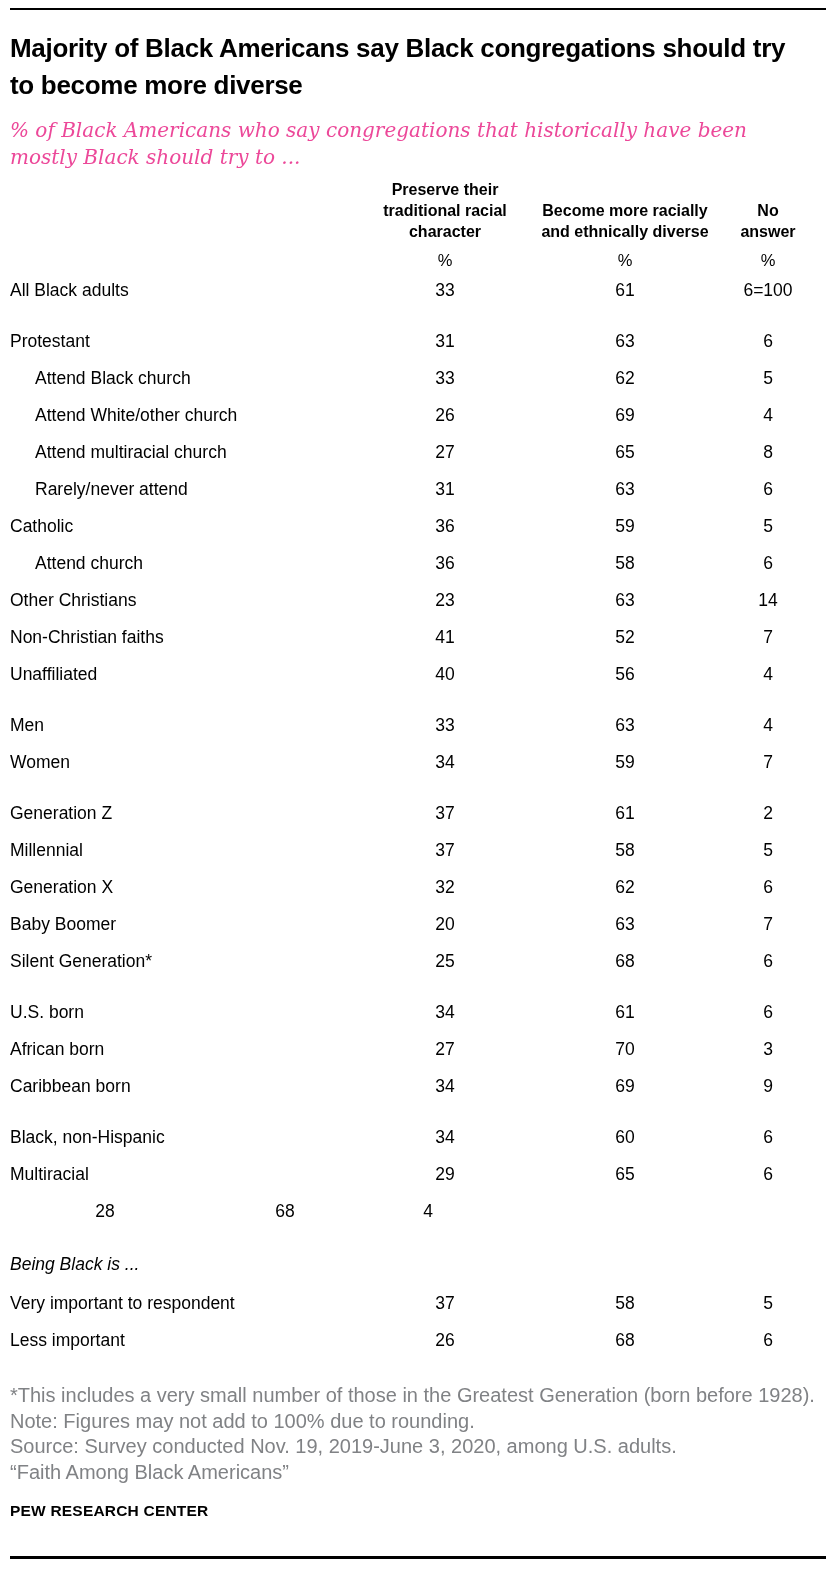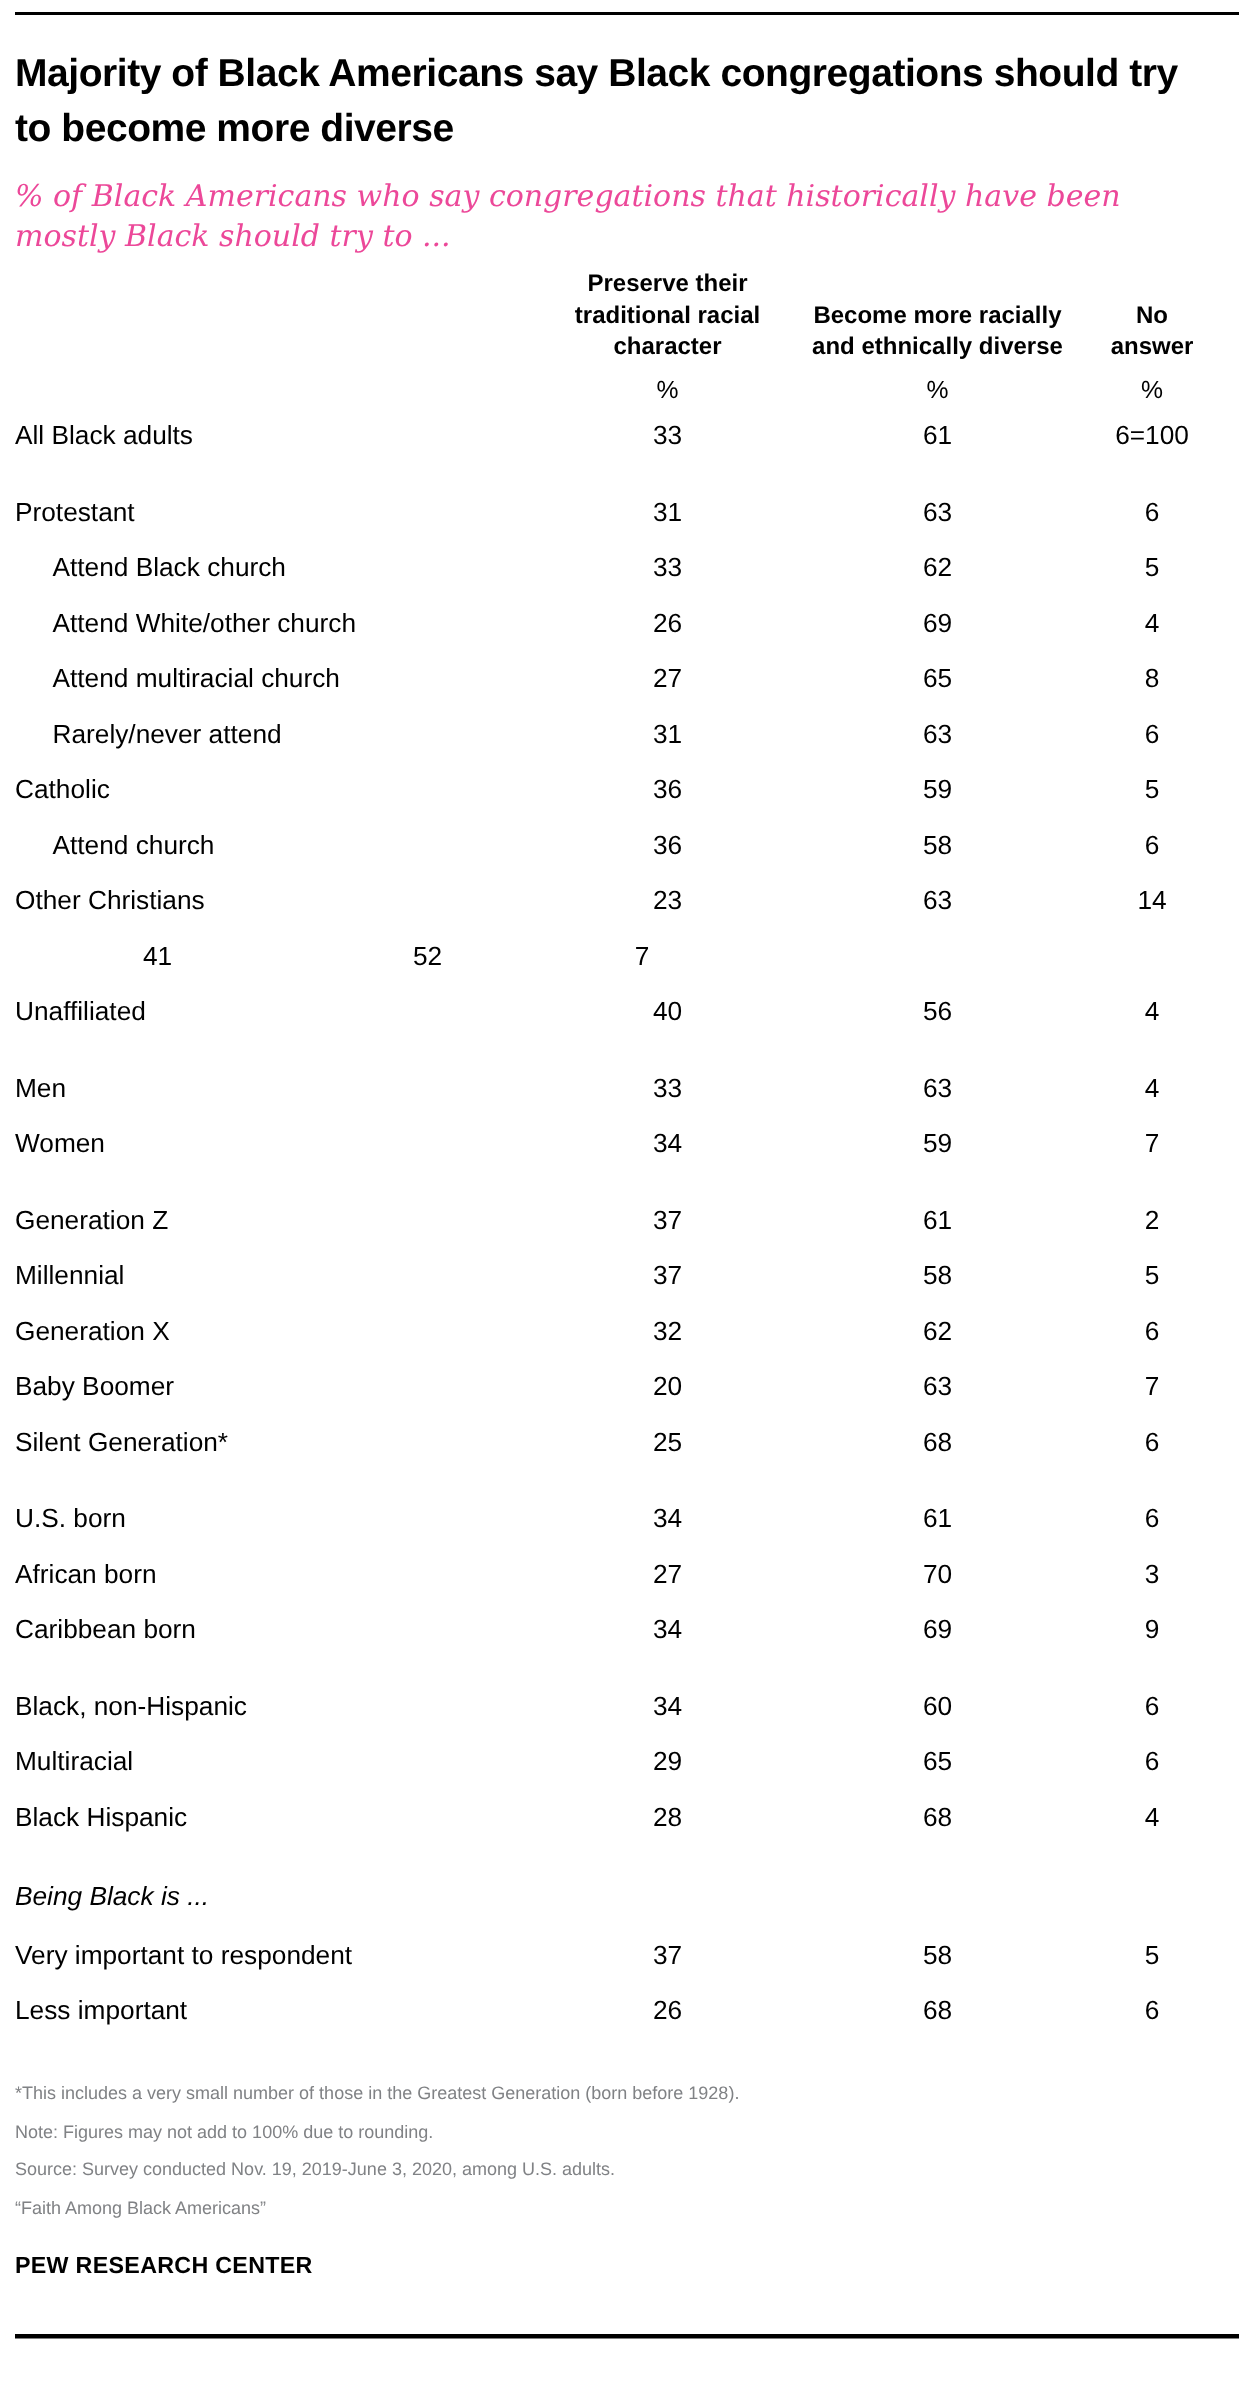--- a/index.html
+++ b/index.html
@@ -54,21 +54,21 @@
 
   .unit-row { margin-top: 9px; font-size: 16.5px; }
 
   .tgroup { margin-top: 14px; }
   .tgroup.first { margin-top: 2px; }
   .trow { display: flex; align-items: center; height: 37px; font-size: 17.5px; }
   .trow .c-label { white-space: nowrap; }
   .indent { padding-left: 25px; }
   .section-label-row { display: flex; align-items: center; height: 41px; font-size: 17.5px; font-style: italic; }
 
-  .footer { margin-top: 24px; font-size: 12px; line-height: 25.5px; color: #808285; }
+  .footer { margin-top: 24px; font-size: 20px; line-height: 25.5px; color: #808285; }
   .brand { margin-top: 17px; font-size: 15.5px; font-weight: bold; letter-spacing: 0.2px; color: #000; }
 </style>
 </head>
 <body>
 
 <div class="container">
 
   <div class="rule"></div>
 
   <div class="title">Majority of Black Americans say Black congregations should try to become more diverse</div>
@@ -147,20 +147,21 @@
           <div class="c2">58</div>
           <div class="c3">6</div>
         </div>
         <div class="trow">
           <div class="c-label">Other Christians</div>
           <div class="c1">23</div>
           <div class="c2">63</div>
           <div class="c3">14</div>
         </div>
         <div class="trow">
+          <div class="c-label">Non-Christian faiths</div>
           <div class="c1">41</div>
           <div class="c2">52</div>
           <div class="c3">7</div>
         </div>
         <div class="trow">
           <div class="c-label">Unaffiliated</div>
           <div class="c1">40</div>
           <div class="c2">56</div>
           <div class="c3">4</div>
         </div>
@@ -238,21 +239,20 @@
           <div class="c2">60</div>
           <div class="c3">6</div>
         </div>
         <div class="trow">
           <div class="c-label">Multiracial</div>
           <div class="c1">29</div>
           <div class="c2">65</div>
           <div class="c3">6</div>
         </div>
         <div class="trow">
-          <div class="c-label">Black Hispanic</div>
           <div class="c1">28</div>
           <div class="c2">68</div>
           <div class="c3">4</div>
         </div>
       </div>
       <div class="tgroup">
         <div class="section-label-row">Being Black is ...</div>
         <div class="trow">
           <div class="c-label">Very important to respondent</div>
           <div class="c1">37</div>

